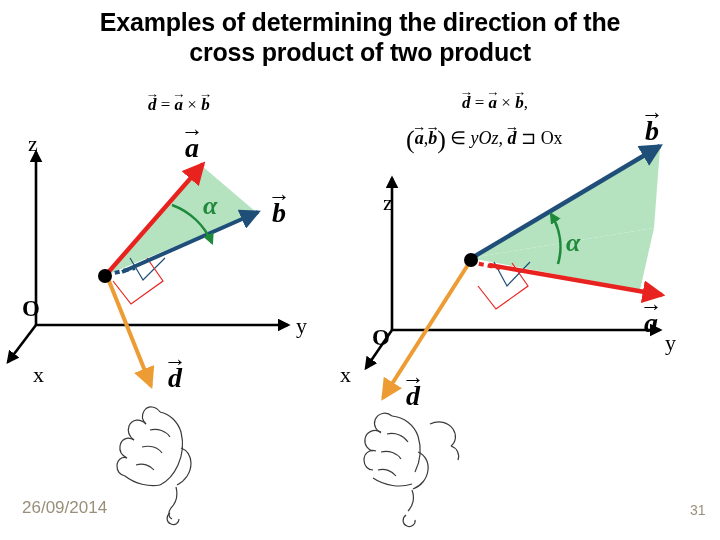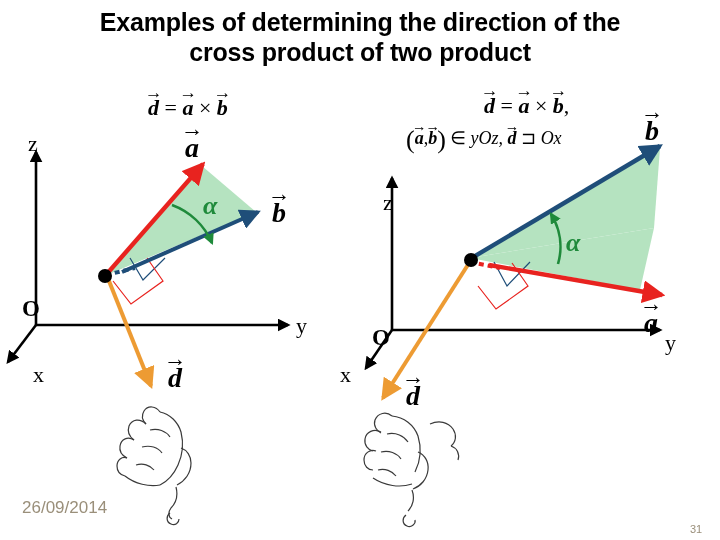--- a/index.html
+++ b/index.html
@@ -24,22 +24,22 @@
   }
 
   .footer-date {
     position:absolute;
     left:22px; top:498px;
     font-size:17px;
     color:#9a8f7a;
   }
   .footer-page {
     position:absolute;
-    left:690px; top:523px;
-    font-size:11px;
+    left:690px; top:502px;
+    font-size:14px;
     color:#9a8f7a;
   }
 
   svg.figure { position:absolute; left:0; top:0; width:720px; height:540px; }
   .vec {
     font-style:italic;
     font-weight:bold;
     position:relative;
     display:inline-block;
   }
@@ -73,21 +73,21 @@
     position:absolute;
     font-family:"Liberation Serif", serif;
     font-size:26px;
     font-weight:bold;
     font-style:italic;
     color:#1f8a3b;
   }
   .formula {
     position:absolute;
     font-family:"Liberation Serif", serif;
-    font-size:22px;
+    font-size:17px;
     color:#000000;
   }
 </style>
 </head>
 <body>
 
 <div id="slide">
 
   <div class="title">
     <span>Examples of determining the direction of the</span><br>
@@ -212,35 +212,35 @@
     <span class="vec arrowover">a</span>
   </div>
   <div class="big-vec" style="left:272px; top:197px;">
     <span class="vec arrowover">b</span>
   </div>
   <div class="big-vec" style="left:168px; top:362px;">
     <span class="vec arrowover">d</span>
   </div>
   <div class="alpha" style="left:203px; top:191px;">α</div>
 
-  <div class="formula" style="left:484px; top:93px;">
+  <div class="formula" style="left:462px; top:93px;">
     <span class="vec arrowover">d</span>
     <span>=</span>
     <span class="vec arrowover">a</span>
     <span>×</span>
     <span class="vec arrowover">b</span><span>,</span>
   </div>
 
   <div class="formula" style="left:406px; top:125px; font-size:18px;">
     <span style="font-size:26px; vertical-align:-4px;">(</span><span class="vec arrowover">a</span><span>,</span><span class="vec arrowover">b</span><span style="font-size:26px; vertical-align:-4px;">)</span>
     <span>∈</span>
     <span style="font-style:italic;">yOz,</span>
     <span class="vec arrowover">d</span>
     <span>⊐</span>
-    <span style="font-style:italic;text-align:right;">Ox</span>
+    <span style="text-align:right;">Ox</span>
   </div>
 
   <div class="axis-label" style="left:383px; top:190px;">z</div>
   <div class="axis-label" style="left:665px; top:330px;">y</div>
   <div class="axis-label" style="left:340px; top:362px;">x</div>
   <div class="axis-label" style="left:372px; top:325px; font-weight:bold; font-size:23px;"><span>O</span></div>
 
   <div class="big-vec" style="left:645px; top:115px;">
     <span class="vec arrowover">b</span>
   </div>

